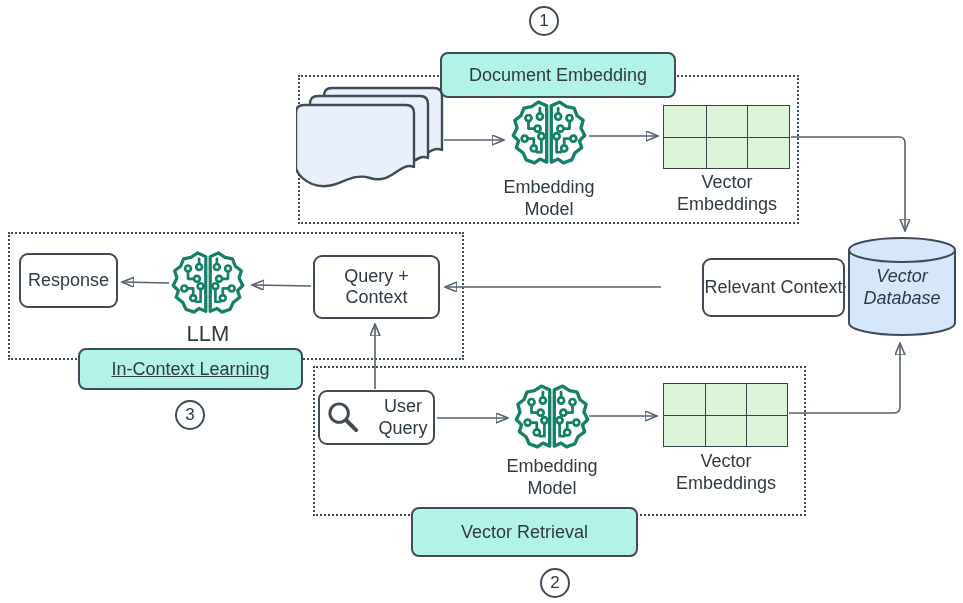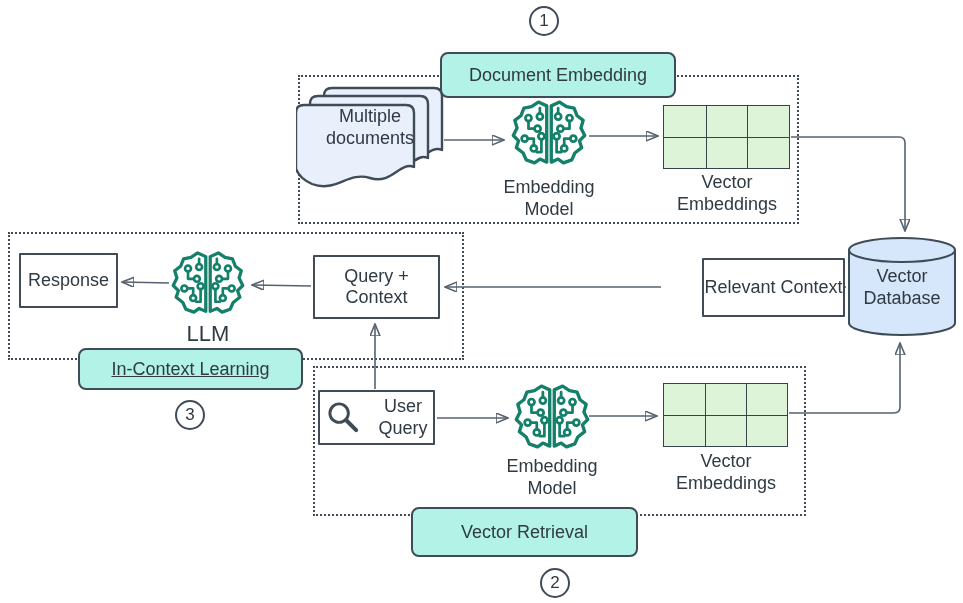--- a/index.html
+++ b/index.html
@@ -6,21 +6,21 @@
   .canvas{
     position:relative;width:963px;height:603px;background:#fff;
     font-family:"Liberation Sans",sans-serif;color:var(--text_dark);
     overflow:hidden;
   }
   .dotted{position:absolute;border:2px dotted var(--stroke_dark);z-index:1;}
   .arrows{position:absolute;left:0;top:0;width:963px;height:603px;z-index:2;pointer-events:none;}
   .arrows path{stroke:var(--arrow);stroke-width:1.6;fill:none;}
   .node{
     position:absolute;background:#fff;border:2px solid var(--stroke_dark);
-    border-radius:1px;display:flex;align-items:center;justify-content:center;
+    border-radius:9px;display:flex;align-items:center;justify-content:center;
     text-align:center;font-size:18px;line-height:1.18;z-index:3;box-sizing:border-box;
   }
   .badge{
     position:absolute;background:var(--badge_fill);border:2px solid var(--stroke_dark);
     border-radius:8px;display:flex;align-items:center;justify-content:center;
     font-size:18px;z-index:4;box-sizing:border-box;
   }
   .numcircle{
     position:absolute;width:30px;height:30px;border:2px solid var(--stroke_dark);
     border-radius:50%;background:#fff;display:flex;align-items:center;justify-content:center;
@@ -94,21 +94,20 @@
     <span>2</span>
   </div>
 
   <div class="iconwrap" style="left:296px;top:86px;width:150px;height:122px;">
     <svg class="docs" viewBox="0 0 150 122" width="150" height="122">
       <path transform="translate(28,0)" d="M0 10 Q0 2 8 2 L110 2 Q118 2 118 10 L118 64 C104 58 96 82 74 75 C52 68 40 90 16 81 Q4 76 0 66 Z"></path>
       <path transform="translate(14,8)" d="M0 10 Q0 2 8 2 L110 2 Q118 2 118 10 L118 64 C104 58 96 82 74 75 C52 68 40 90 16 81 Q4 76 0 66 Z"></path>
       <path transform="translate(0,17)" d="M0 10 Q0 2 8 2 L110 2 Q118 2 118 10 L118 64 C104 58 96 82 74 75 C52 68 40 90 16 81 Q4 76 0 66 Z"></path>
     </svg>
   </div>
-  <div class="lbl" style="left:306px;top:106px;width:128px;">Multiple documents</div>
 
   <div class="iconwrap" style="left:511px;top:96px;">
     <svg class="brain" viewBox="0 0 100 92" width="76" height="76">
       <g stroke-width="4.4">
         <path d="M47 9 L36 4 L27 10 L17 12 L13 22 L5 28 L8 38 L3 48 L10 55 L7 64 L16 71 L20 80 L31 84 L38 79 L47 83 Z"></path>
         <path d="M53 9 L64 4 L73 10 L83 12 L87 22 L95 28 L92 38 L97 48 L90 55 L93 64 L84 71 L80 80 L69 84 L62 79 L53 83 Z"></path>
       </g>
       <g stroke-width="3.6">
         <circle cx="23" cy="25" r="4"></circle>
           <path d="M23 29 V39 H31"></path>
@@ -144,21 +143,21 @@
       <span></span>
   </div>
   <div class="lbl" style="left:651px;top:172px;width:152px;">Vector Embeddings</div>
 
   <div class="iconwrap" style="left:847px;top:236px;">
     <svg class="cyl" viewBox="0 0 110 102" width="110" height="102">
       <path d="M2 14 L2 87 A53 12 0 0 0 108 87 L108 14"></path>
       <ellipse cx="55" cy="14" rx="53" ry="12"></ellipse>
     </svg>
   </div>
-  <div class="lbl" style="left:847px;top:266px;width:110px;z-index:4;">Vector Database</div>
+  <div class="lbl" style="left:847px;top:266px;width:110px;z-index:4;font-style:italic;">Vector Database</div>
 
   <div class="node" style="left:663px;top:258px;width:143px;height:59px;margin-left:39px;">
     <span>Relevant Context</span>
   </div>
 
   <div class="node" style="left:313px;top:255px;width:127px;height:64px;justify-content:flex-end;">
     <span>Query + Context</span>
   </div>
 
   <div class="iconwrap" style="left:171px;top:248px;">

